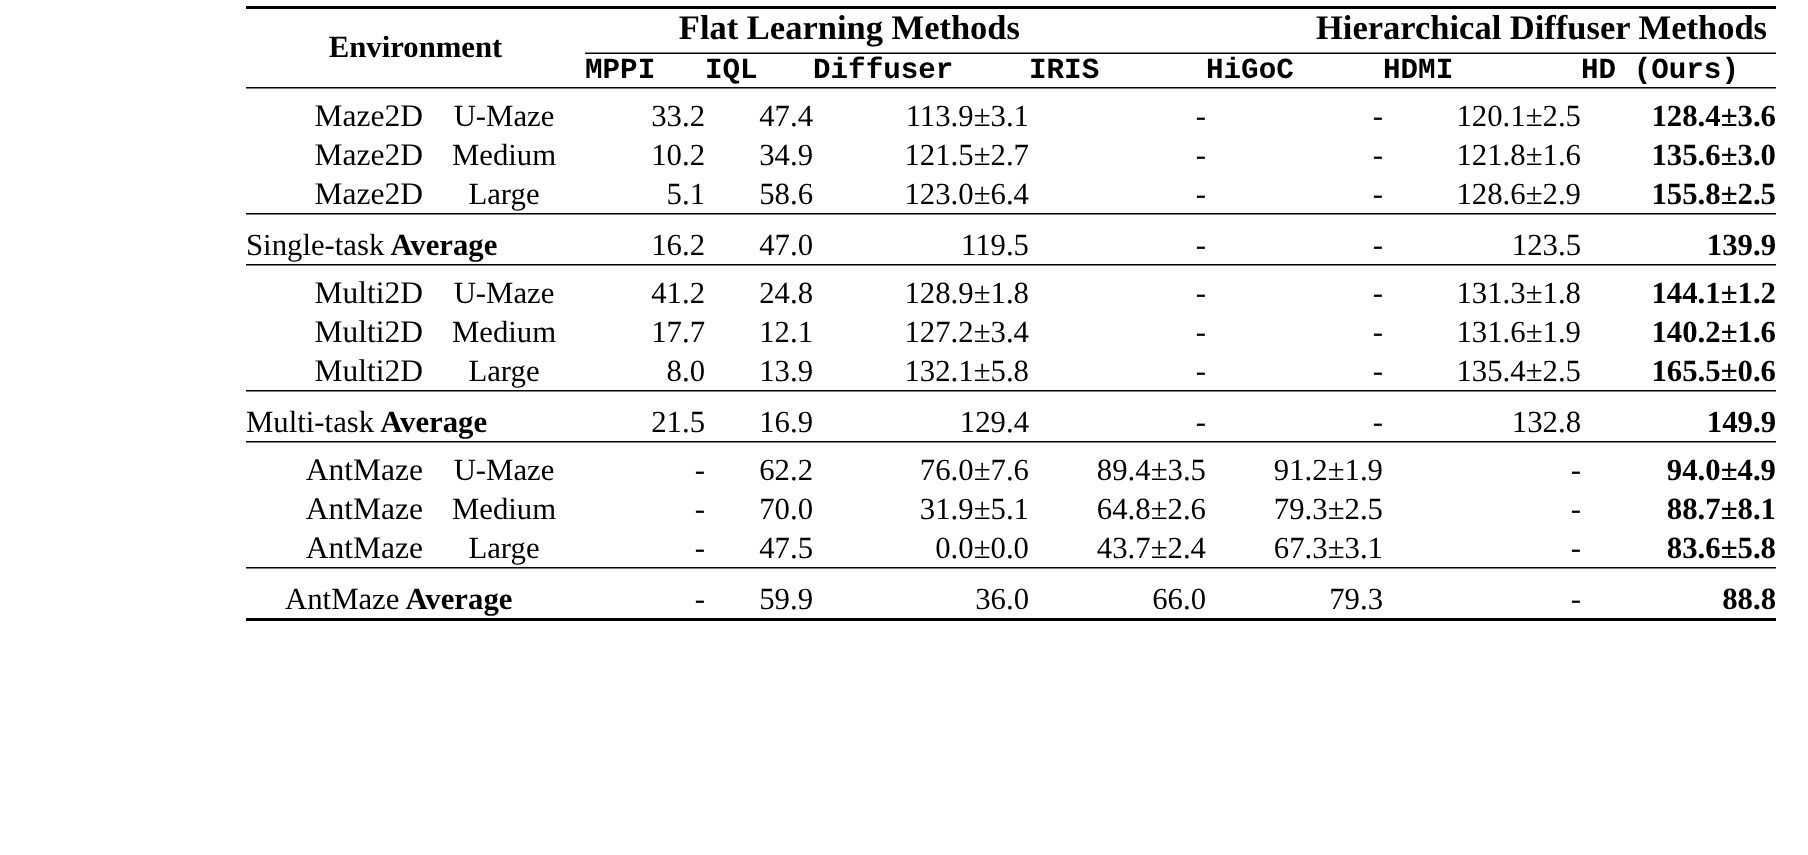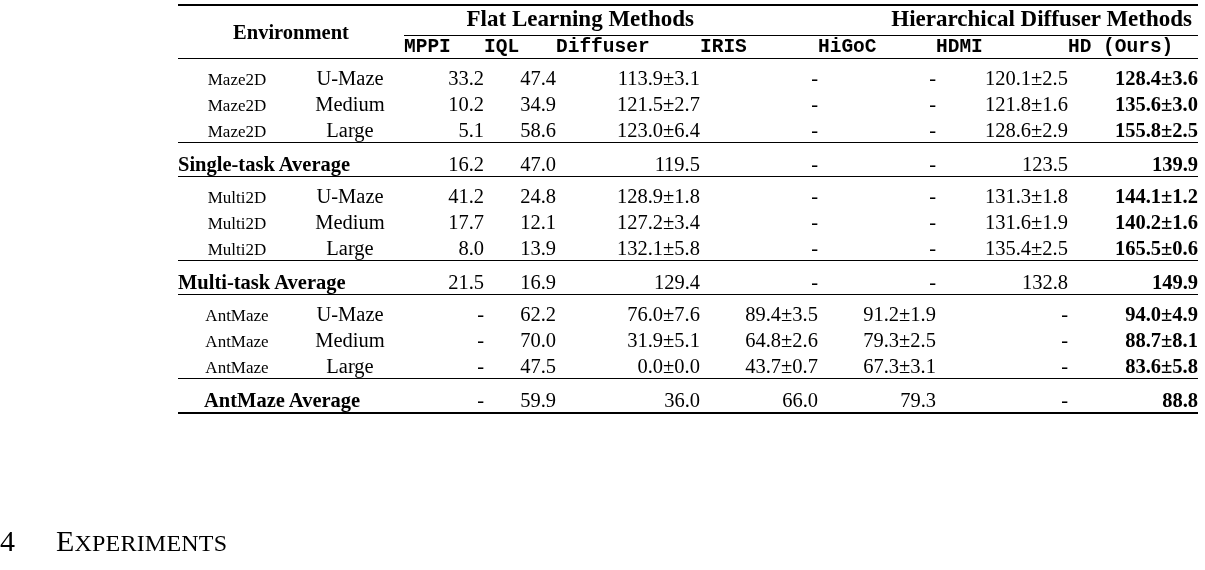--- a/index.html
+++ b/index.html
@@ -15,21 +15,21 @@
     position: relative;
     overflow: hidden;
   }
   .page {
     position: relative;
     width: 1205px;
     height: 570px;
   }
   table.results {
     position: absolute;
-    left: 178px;
+    left: 164px;
     top: 4px;
     width: 1020px;
     border-collapse: collapse;
     font-size: 20.5px;
     font-family: "Liberation Serif", serif;
   }
   table.results td, table.results th {
     padding: 0;
     vertical-align: bottom;
     white-space: nowrap;
@@ -59,41 +59,41 @@
   .colhdr {
     text-align: center;
     font-weight: bold;
     font-size: 19.5px;
     padding-top: 5px;
     padding-bottom: 5px;
   }
   .colhdr.center { text-align: left; font-family: Liberation Mono, monospace; }
 
   .env-name {
-    text-align: center;
+    text-align: right;
     padding-left: 10px;
-    font-size: 17px;
+    font-size: 21px;
   }
   .env-variant {
     text-align: center;
     padding-left: 14px;
     font-size: 20.5px;
   }
   .num {
     text-align: right;
     padding-right: 4px;
     font-size: 20.5px;
   }
   .avg-label {
     text-align: left;
     padding-left: 14px;
     font-weight: bold;
     font-size: 20.5px;
   }
-  .avg-label .lead { font-weight: bold; }
+  .avg-label .lead { font-weight: normal; }
   .bold { font-weight: bold; }
   tr.datarow td { height: 26px; }
   tr.avgrow td { height: 30px; padding-top: 3px; }
   tr.firstdata td { padding-top: 5px; }
 
   .section-head {
     position: absolute;
     left: 0px;
     top: 524px;
     font-family: "Liberation Serif", serif;
@@ -280,21 +280,21 @@
         <td class="num">79.3±2.5</td>
         <td class="num">-</td>
         <td class="num bold">88.7±8.1</td>
       </tr>
       <tr class="datarow">
         <td class="env-name">AntMaze</td>
         <td class="env-variant">Large</td>
         <td class="num">-</td>
         <td class="num">47.5</td>
         <td class="num">0.0±0.0</td>
-        <td class="num">43.7±0.7</td>
+        <td class="num">43.7±2.4</td>
         <td class="num">67.3±3.1</td>
         <td class="num">-</td>
         <td class="num bold">83.6±5.8</td>
       </tr>
 
       <tr class="rule-thin">
           <td colspan="9"></td>
         </tr>
 
       <tr class="avgrow">
@@ -307,17 +307,14 @@
         <td class="num">-</td>
         <td class="num bold">88.8</td>
       </tr>
 
       <tr class="rule-bottom">
           <td colspan="9"></td>
         </tr>
     </tbody>
   </table>
 
-  <div class="section-head">
-    <span class="num-label">4</span><span class="sc-first">E</span><span class="sc-rest">XPERIMENTS</span>
-  </div>
 
 </div>
 
 </body></html>

